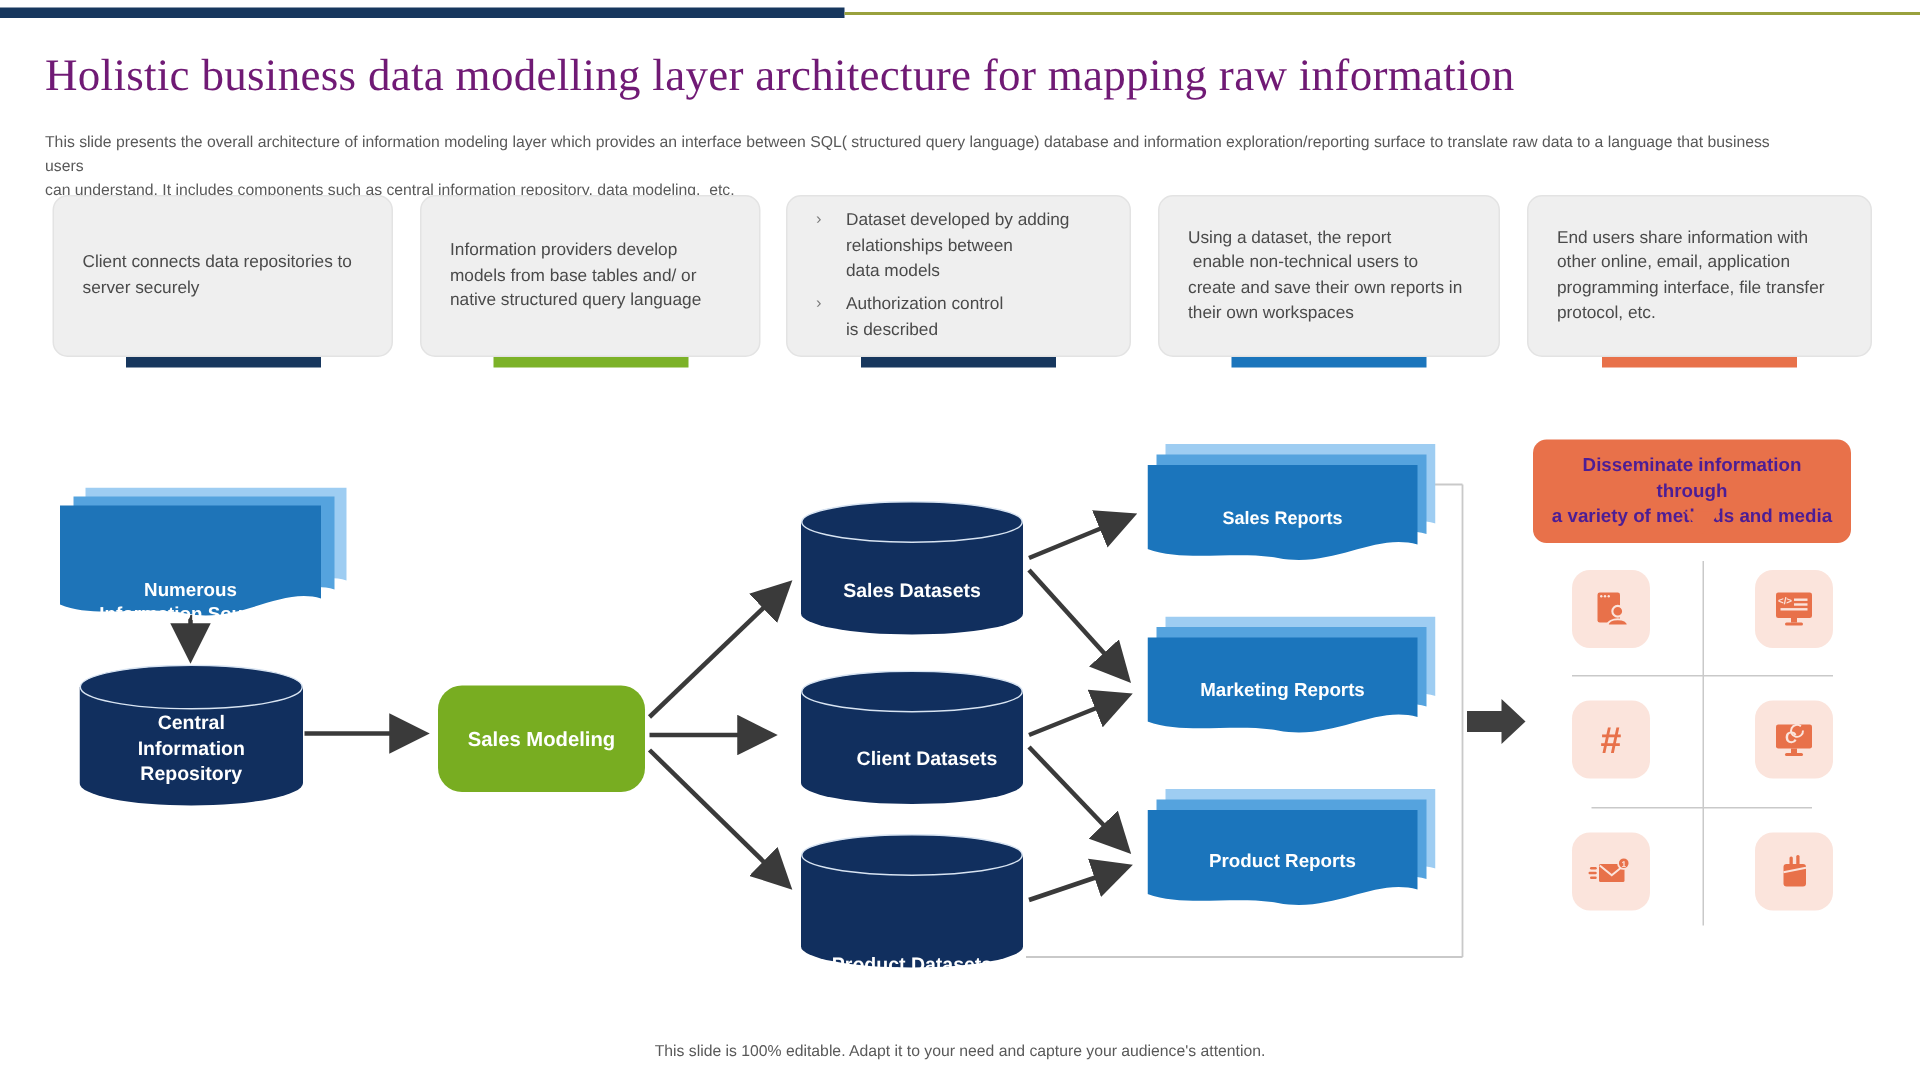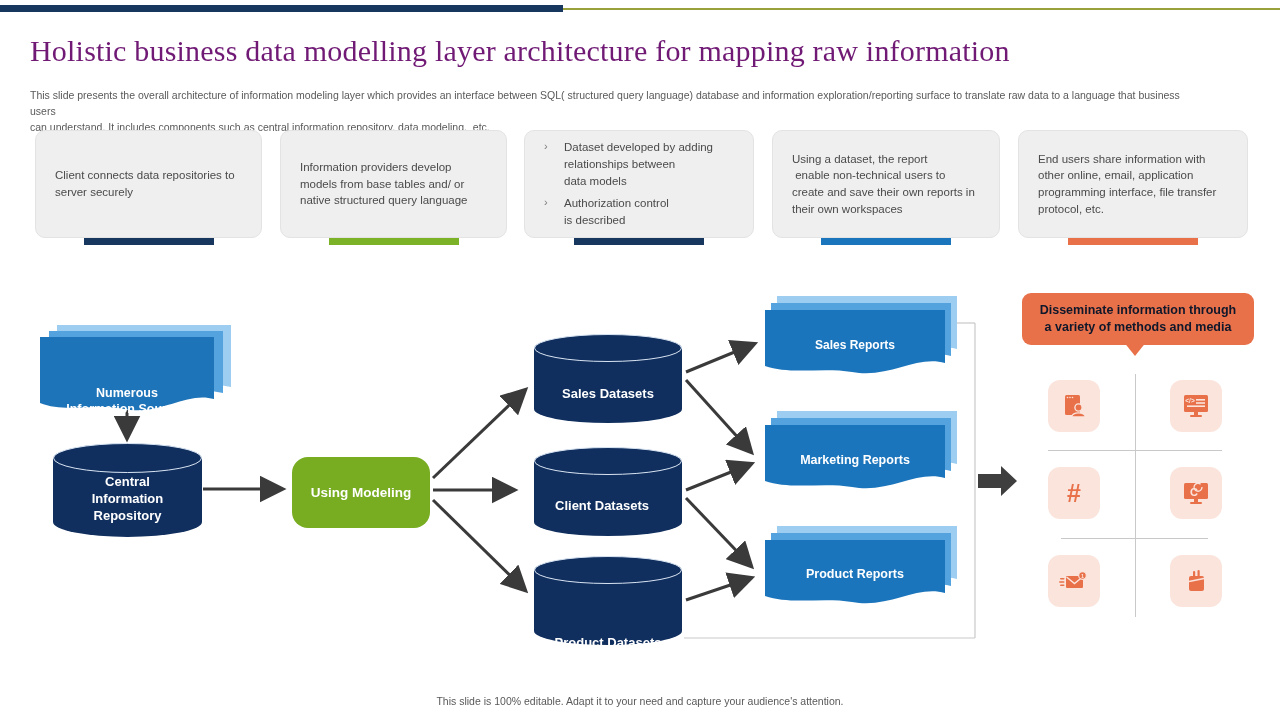--- a/index.html
+++ b/index.html
@@ -29,22 +29,22 @@
   .btext{white-space:pre-wrap;}
 
   
   .shape-label{color:#ffffff;font-weight:bold;text-align:center;line-height:1.3;
                white-space:pre-wrap;}
   .green-box{left:292px;top:457px;width:138px;height:71px;background:#78AD21;border-radius:16px;
              display:flex;align-items:center;justify-content:center;}
   .green-box .shape-label{font-size:13.5px;}
 
   
-  .callout{left:1022px;top:293px;width:232px;background:#E8714A;border-radius:9px;
-           box-sizing:border-box;padding:9px 8px;color:#0f172a;font-weight:bold;font-size:12.5px;
+  .callout{left:1022px;top:293px;width:212px;background:#E8714A;border-radius:9px;
+           box-sizing:border-box;padding:9px 8px;color:#4c1d95;font-weight:bold;font-size:12.5px;
            line-height:1.35;text-align:center;white-space:pre-wrap;}
   .callout-tip{left:1123px;top:341px;width:0;height:0;
                border-left:12px solid transparent;border-right:12px solid transparent;
                border-top:15px solid #E8714A;}
 
   
   .tile{width:52px;height:52px;border-radius:12px;background:#FBE4DC;
         display:flex;align-items:center;justify-content:center;}
   .gline{background:#C9C9C9;}
 
@@ -150,34 +150,34 @@
 
   <svg class="abs" style="left:53px;top:443px;" width="149" height="95" viewBox="0 0 149 95">
     <path d="M0,15 V79 A74.5,15 0 0 0 149,79 V15 Z" fill="#112F5E"></path>
     <ellipse cx="74.5" cy="15" rx="74" ry="14.5" fill="#112F5E" stroke="#D8E4F2" stroke-width="1"></ellipse>
   </svg>
   <div class="abs shape-label" style="left:53px;top:474px;width:149px;font-size:13px;">Central
 Information
 Repository</div>
 
   <div class="abs green-box">
-    <div class="shape-label">Using Modeling</div>
+    <div class="shape-label">Sales Modeling</div>
   </div>
 
   <svg class="abs" style="left:534px;top:334px;" width="148" height="90" viewBox="0 0 148 90">
     <path d="M0,14 V75 A74,14 0 0 0 148,75 V14 Z" fill="#112F5E"></path>
     <ellipse cx="74" cy="14" rx="73.5" ry="13.5" fill="#112F5E" stroke="#D8E4F2" stroke-width="1"></ellipse>
   </svg>
   <div class="abs shape-label" style="left:534px;top:386px;width:148px;font-size:13px;">Sales Datasets</div>
 
   <svg class="abs" style="left:534px;top:447px;" width="148" height="90" viewBox="0 0 148 90">
     <path d="M0,14 V75 A74,14 0 0 0 148,75 V14 Z" fill="#112F5E"></path>
     <ellipse cx="74" cy="14" rx="73.5" ry="13.5" fill="#112F5E" stroke="#D8E4F2" stroke-width="1"></ellipse>
   </svg>
-  <div class="abs shape-label" style="left:534px;top:498px;width:136px;font-size:13px;">Client Datasets</div>
+  <div class="abs shape-label" style="left:534px;top:498px;width:136px;font-size:13px;padding-left:16px;">Client Datasets</div>
 
   <svg class="abs" style="left:534px;top:556px;" width="148" height="90" viewBox="0 0 148 90">
     <path d="M0,14 V75 A74,14 0 0 0 148,75 V14 Z" fill="#112F5E"></path>
     <ellipse cx="74" cy="14" rx="73.5" ry="13.5" fill="#112F5E" stroke="#D8E4F2" stroke-width="1"></ellipse>
   </svg>
   <div class="abs shape-label" style="left:534px;top:606px;width:148px;font-size:13px;margin-top:29px;">Product Datasets</div>
 
   <svg class="abs" style="left:765px;top:296px;" width="192" height="80" viewBox="0 0 192 80">
     <g transform="translate(12,0)">
         <path d="M0,0 H180 V53 C151,45 124,69 87,62 C58,57 25,65 0,56 Z" fill="#9ECDF2"></path>

